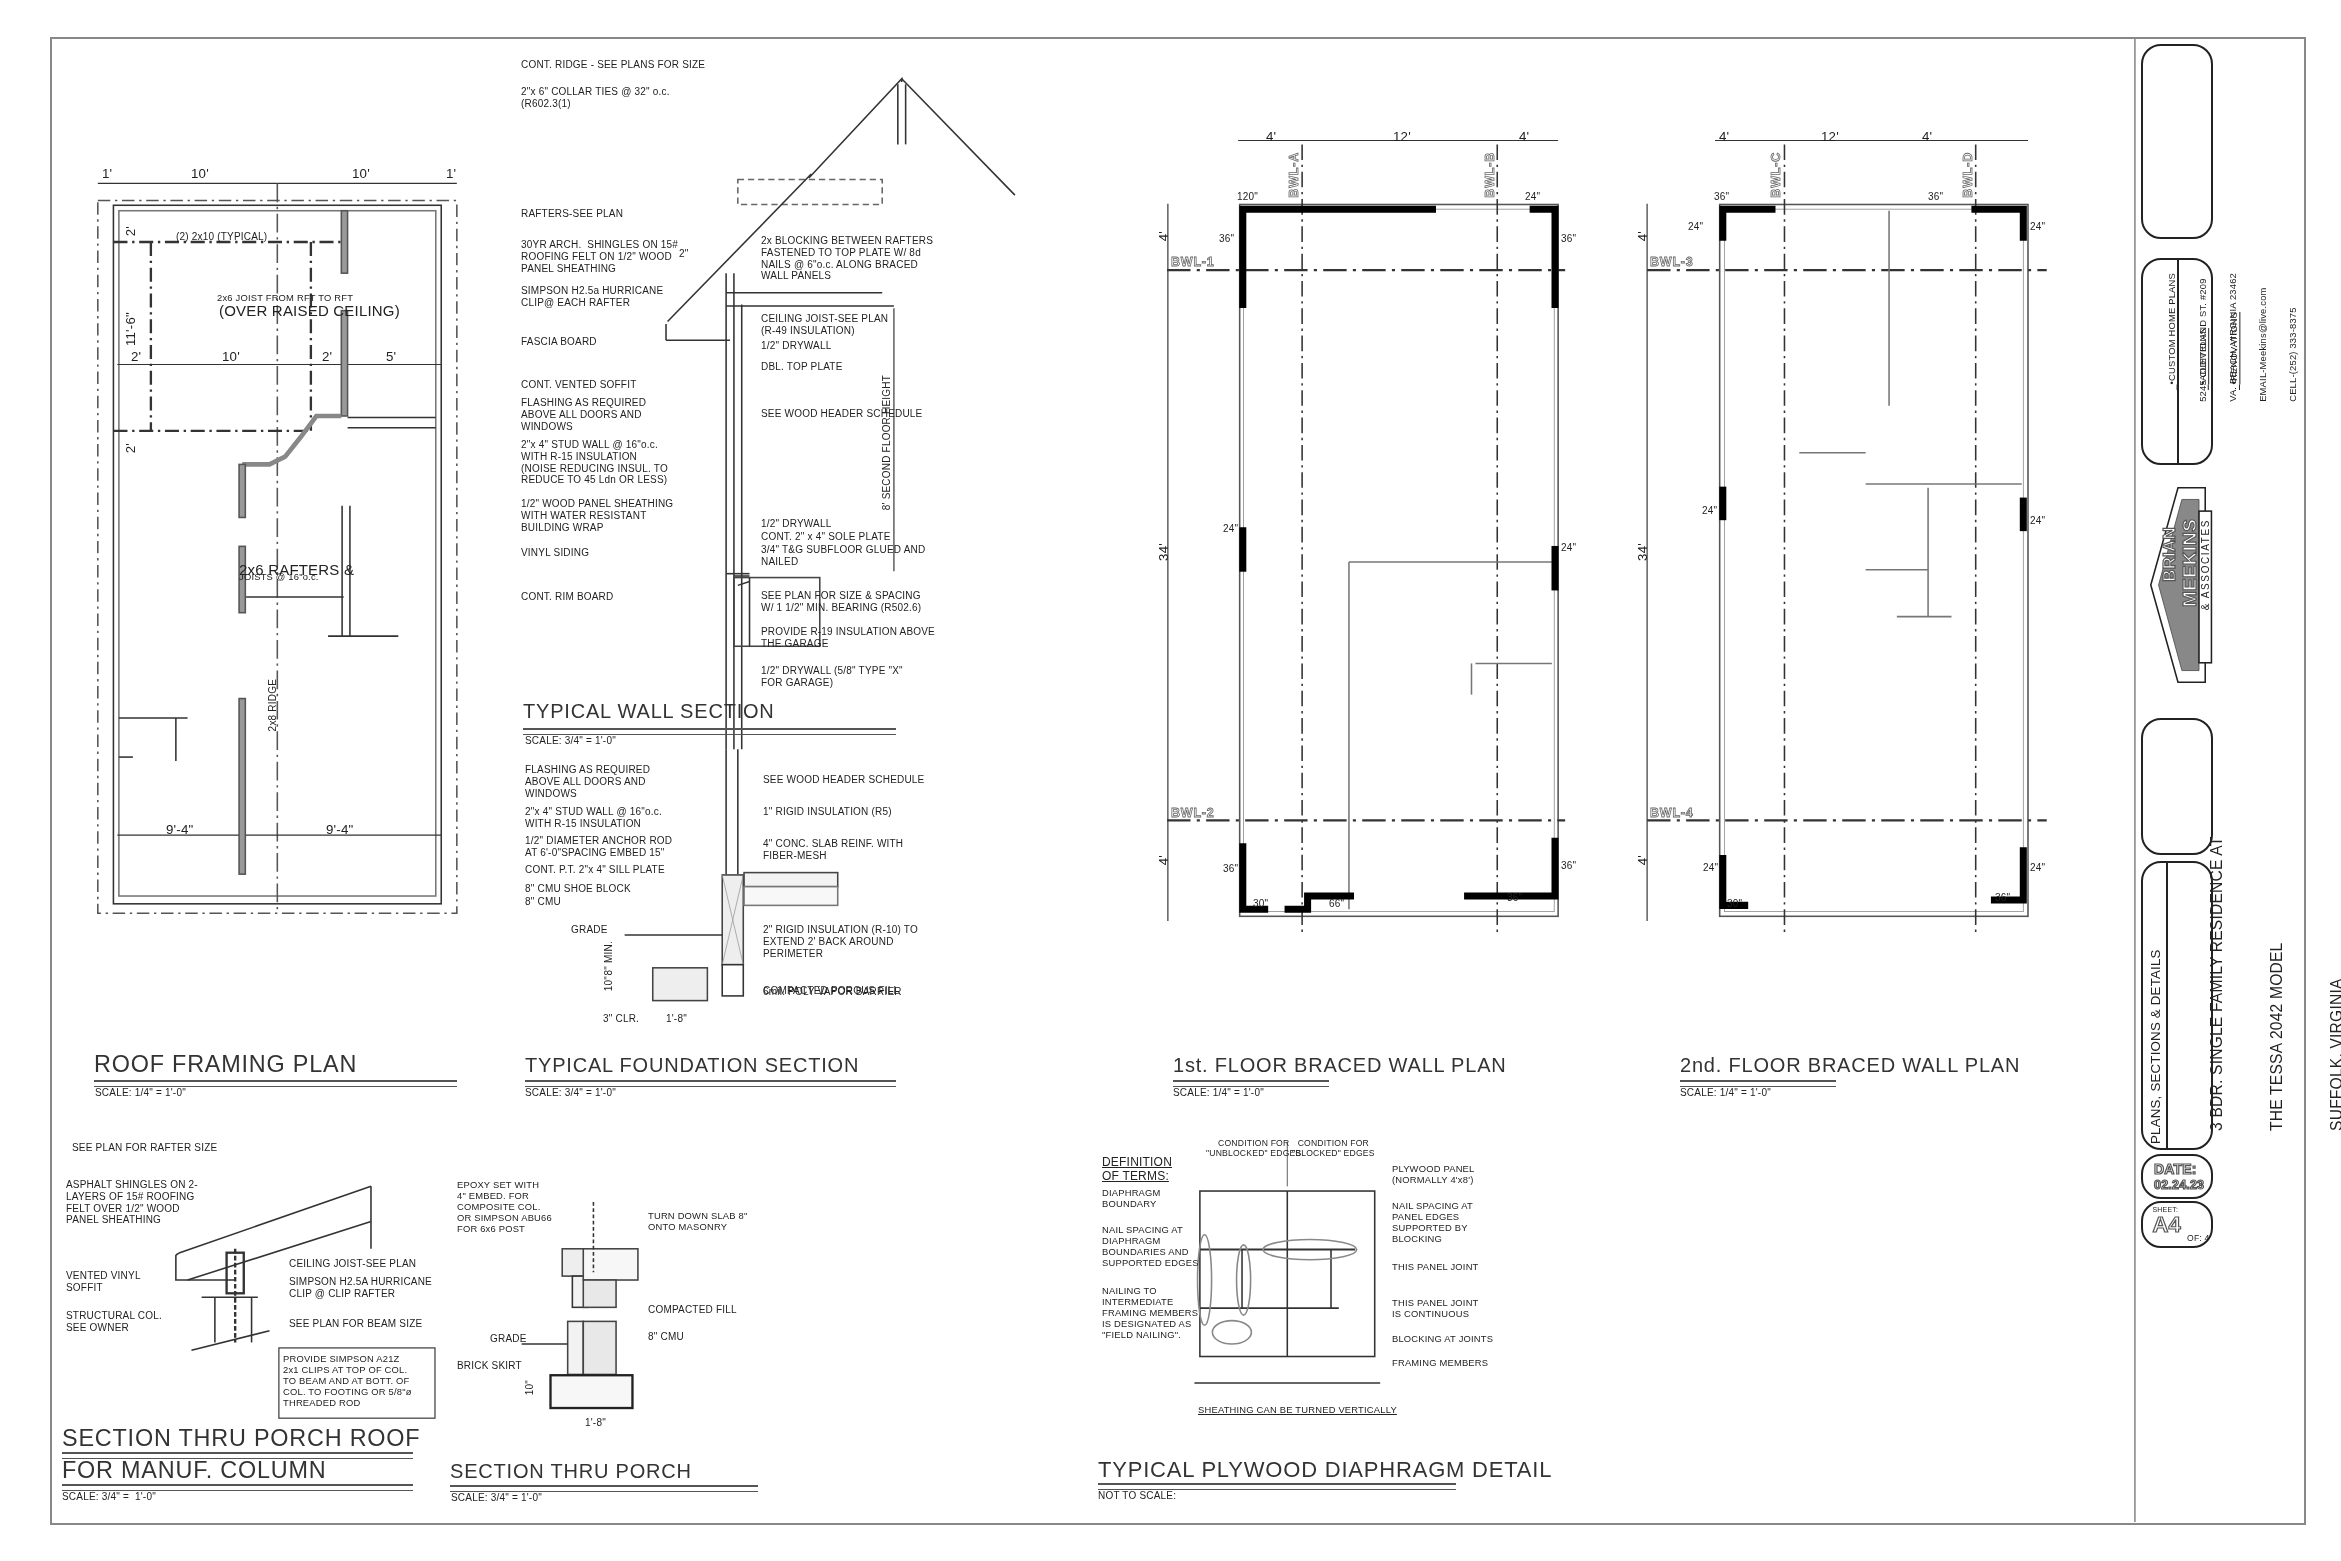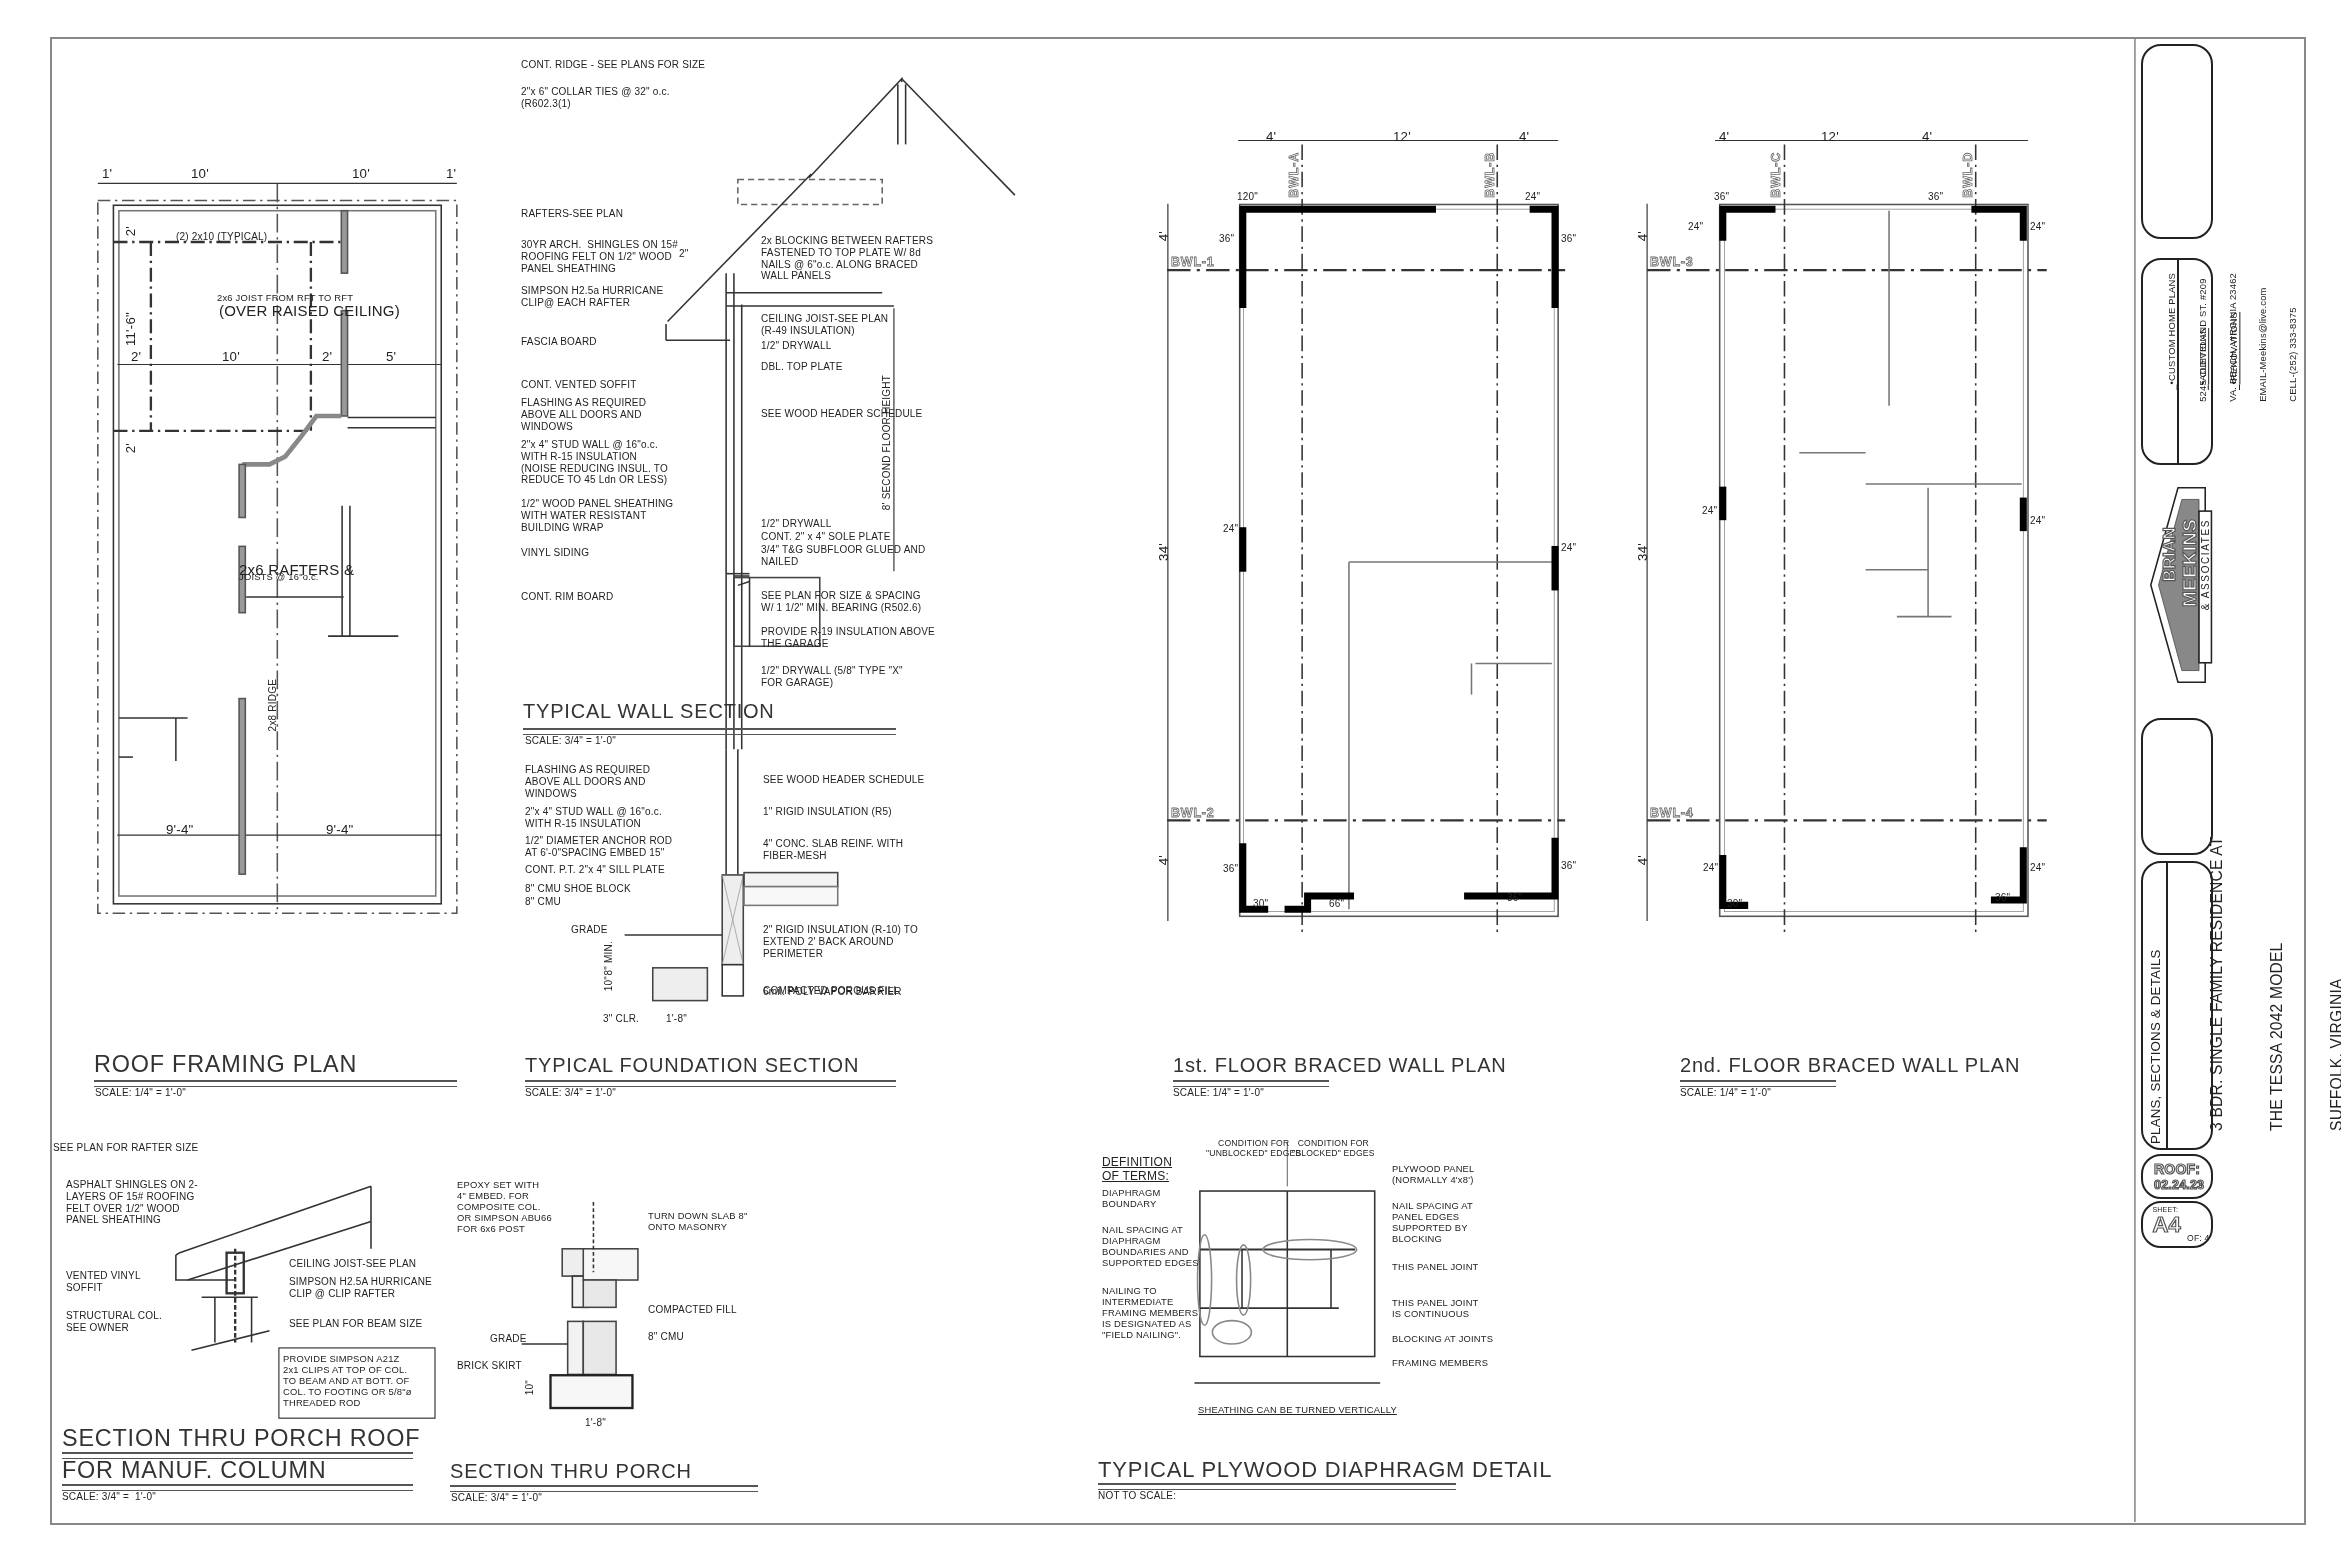--- a/index.html
+++ b/index.html
@@ -325,21 +325,21 @@
 <div class="t note" style="left:1702px;top:505px">24"</div>
 <div class="t note" style="left:2030px;top:515px">24"</div>
 <div class="t note" style="left:1703px;top:862px">24"</div>
 <div class="t note" style="left:2030px;top:862px">24"</div>
 <div class="t note" style="left:1727px;top:898px">30"</div>
 <div class="t note" style="left:1995px;top:892px">36"</div>
 <div class="t title" style="left:1680px;top:1054px;font-size:20px">2nd. FLOOR BRACED WALL PLAN</div>
 <div class="titlebar" style="left:1680px;top:1080px;width:156px"></div>
 <div class="t scale" style="left:1680px;top:1087px">SCALE: 1/4" = 1'-0"</div>
 
-<div class="t note" style="left:53px;top:1142px">SEE PLAN FOR RAFTER SIZE</div>
+<div class="t note" style="left:72px;top:1142px">SEE PLAN FOR RAFTER SIZE</div>
 <div class="t note" style="left:66px;top:1179px">ASPHALT SHINGLES ON 2-
 LAYERS OF 15# ROOFING
 FELT OVER 1/2" WOOD
 PANEL SHEATHING</div>
 <div class="t note" style="left:66px;top:1270px">VENTED VINYL
 SOFFIT</div>
 <div class="t note" style="left:66px;top:1310px">STRUCTURAL COL.
 SEE OWNER</div>
 <div class="t note" style="left:289px;top:1258px">CEILING JOIST-SEE PLAN</div>
 <div class="t note" style="left:289px;top:1276px">SIMPSON H2.5A HURRICANE
@@ -440,21 +440,21 @@
   <div style="position:absolute;left:23.4px;top:0;bottom:0;border-left:2.3px double #222"></div>
 </div>
 <div class="t vert" style="left:2148px;top:898px;font-size:13.3px;height:246px;text-align:left">PLANS, SECTIONS &amp; DETAILS</div>
 <div class="t vert" style="left:2172px;top:890px;font-size:15.6px;line-height:30px;height:250px">
   <span>3 BDR. SINGLE FAMILY RESIDENCE AT</span><br>
   <span>THE TESSA 2042 MODEL</span><br>
   <span>SUFFOLK, VIRGINIA</span>
 </div>
 
 <div class="tb" style="left:2141px;top:1154px;width:72px;height:45px">
-  <div class="t outline" style="left:11px;top:4.7px;font-size:14px">ROOF:</div>
+  <div class="t outline" style="left:11px;top:4.7px;font-size:14px">DATE:</div>
   <div class="t outline" style="left:11px;top:22px;font-size:12.5px">02.24.23</div>
 </div>
 
 <div class="tb" style="left:2141px;top:1201px;width:72px;height:47px">
   <div class="t" style="left:9.4px;top:3.1px;font-size:7px">SHEET:</div>
   <div class="t outline" style="left:9.4px;top:9.4px;font-size:22px">A4</div>
   <div class="t" style="left:44px;top:30px;font-size:8.6px">OF: 4</div>
 </div>
 
 

